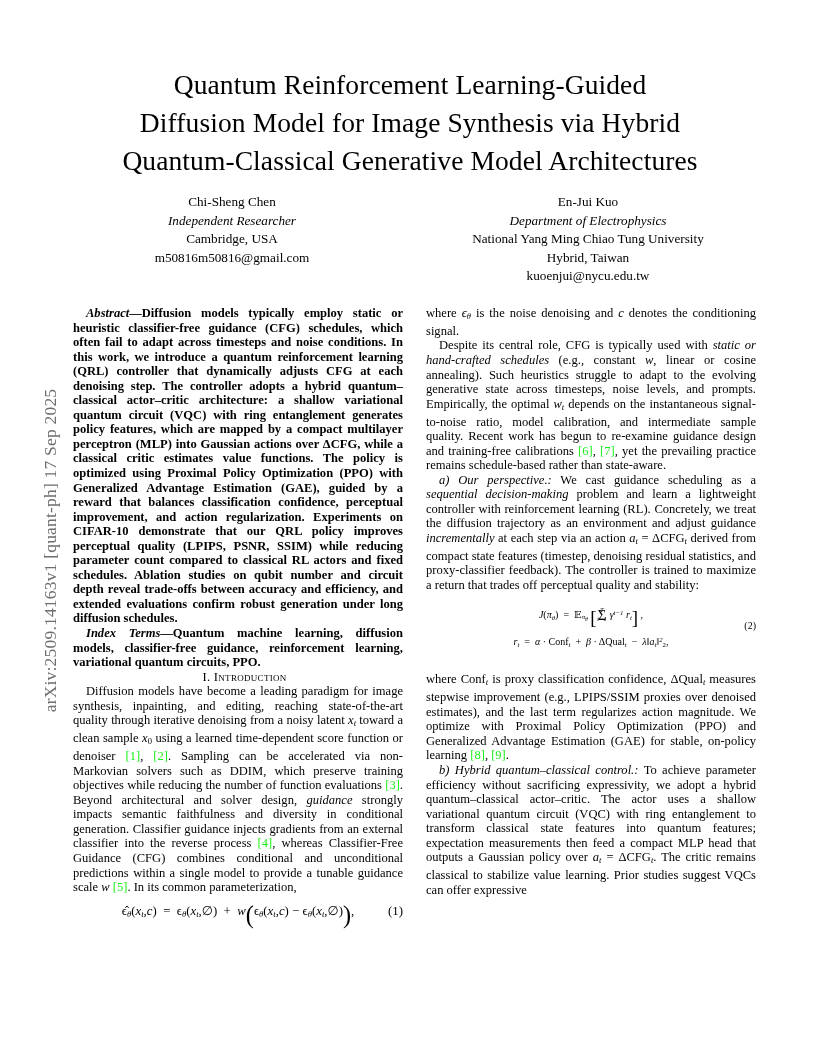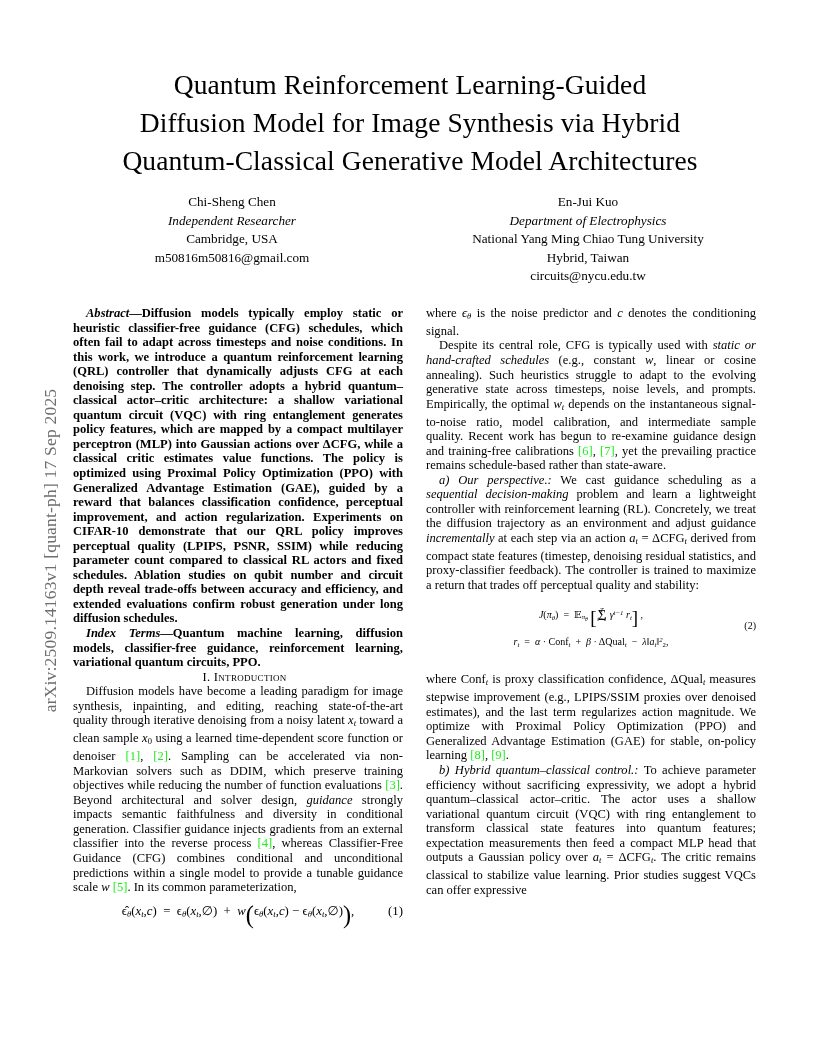--- a/index.html
+++ b/index.html
@@ -222,21 +222,21 @@
       <span class="author-name">Chi-Sheng Chen</span>
       <span class="author-affil">Independent Researcher</span>
       <span class="author-loc">Cambridge, USA</span>
       <span class="author-email">m50816m50816@gmail.com</span>
     </div>
     <div class="author-col">
       <span class="author-name">En-Jui Kuo</span>
       <span class="author-affil">Department of Electrophysics</span>
       <span class="author-org">National Yang Ming Chiao Tung University</span>
       <span class="author-loc">Hybrid, Taiwan</span>
-      <span class="author-email">circuits@nycu.edu.tw</span>
+      <span class="author-email">kuoenjui@nycu.edu.tw</span>
     </div>
   </div>
 
   <div id="columns">
 
     <div class="col" id="col-left">
 
       <p class="abstract-par"><span class="lead">Abstract</span><span>—</span><span>Diffusion models typically employ static or heuristic classifier-free guidance (CFG) schedules, which often fail to adapt across timesteps and noise conditions. In this work, we introduce a quantum reinforcement learning (QRL) controller that dynamically adjusts CFG at each denoising step. The controller adopts a hybrid quantum–classical actor–critic architecture: a shallow variational quantum circuit (VQC) with ring entanglement generates policy features, which are mapped by a compact multilayer perceptron (MLP) into Gaussian actions over ΔCFG, while a classical critic estimates value functions. The policy is optimized using Proximal Policy Optimization (PPO) with Generalized Advantage Estimation (GAE), guided by a reward that balances classification confidence, perceptual improvement, and action regularization. Experiments on CIFAR-10 demonstrate that our QRL policy improves perceptual quality (LPIPS, PSNR, SSIM) while reducing parameter count compared to classical RL actors and fixed schedules. Ablation studies on qubit number and circuit depth reveal trade-offs between accuracy and efficiency, and extended evaluations confirm robust generation under long diffusion schedules.</span></p>
 
       <p class="indexterms"><span class="lead">Index Terms</span><span>—</span><span>Quantum machine learning, diffusion models, classifier-free guidance, reinforcement learning, variational quantum circuits, PPO.</span></p>
@@ -247,21 +247,21 @@
 
       <div class="eqline">
         <span>ϵ̂<sub class="msub">θ</sub>(<span class="mathvar">x</span><sub class="msub">t</sub>,<span class="mathvar">c</span>) &nbsp;=&nbsp; ϵ<sub class="msub">θ</sub>(<span class="mathvar">x</span><sub class="msub">t</sub>,∅) &nbsp;+&nbsp; <span class="mathvar">w</span><span class="bigbr">(</span>ϵ<sub class="msub">θ</sub>(<span class="mathvar">x</span><sub class="msub">t</sub>,<span class="mathvar">c</span>) − ϵ<sub class="msub">θ</sub>(<span class="mathvar">x</span><sub class="msub">t</sub>,∅)<span class="bigbr">)</span>,</span>
         <span class="eqnum">(1)</span>
       </div>
 
     </div>
 
     <div class="col" id="col-right">
 
-      <p class="noindent"><span>where </span><span class="mathvar">ϵ</span><sub class="msub">θ</sub><span> is the noise predictor and </span><span class="mathvar">c</span><span> denotes the conditioning signal.</span></p>
+      <p class="noindent"><span>where </span><span class="mathvar">ϵ</span><sub class="msub">θ</sub><span> is the noise denoising and </span><span class="mathvar">c</span><span> denotes the conditioning signal.</span></p>
 
       <p><span>Despite its central role, CFG is typically used with </span><span class="it">static or hand-crafted schedules</span><span> (e.g., constant </span><span class="mathvar">w</span><span>, linear or cosine annealing). Such heuristics struggle to adapt to the evolving generative state across timesteps, noise levels, and prompts. Empirically, the optimal </span><span class="mathvar">w</span><sub class="msub">t</sub><span> depends on the instantaneous signal-to-noise ratio, model calibration, and intermediate sample quality. Recent work has begun to re-examine guidance design and training-free calibrations </span><span class="cite">[6]</span><span>, </span><span class="cite">[7]</span><span>, yet the prevailing practice remains schedule-based rather than state-aware.</span></p>
 
       <p><span class="it">a)  Our perspective.:</span><span> We cast guidance scheduling as a </span><span class="it">sequential decision-making</span><span> problem and learn a lightweight controller with reinforcement learning (RL). Concretely, we treat the diffusion trajectory as an environment and adjust guidance </span><span class="it">incrementally</span><span> at each step via an action </span><span><span class="mathvar">a</span><sub class="msub">t</sub> = Δ<span class="mathup">CFG</span><sub class="msub">t</sub></span><span> derived from compact state features (timestep, denoising residual statistics, and proxy-classifier feedback). The controller is trained to maximize a return that trades off perceptual quality and stability:</span></p>
 
       <div class="eqblock">
         <div class="eqrow">
           <span class="mathvar">J</span>(<span class="mathvar">π</span><sub class="msub">θ</sub>) &nbsp;=&nbsp; <span class="dbl">𝔼</span><sub class="msub">π<sub>θ</sub></sub> <span class="bigbr">[</span><span class="sumsym">Σ<span class="sumlim-top">T</span><span class="sumlim-bot">t=1</span></span> <span class="mathvar">γ</span><sup class="msup">t−1</sup> <span class="mathvar">r</span><sub class="msub">t</sub><span class="bigbr">]</span> ,
         </div>
         <div class="eqrow">

